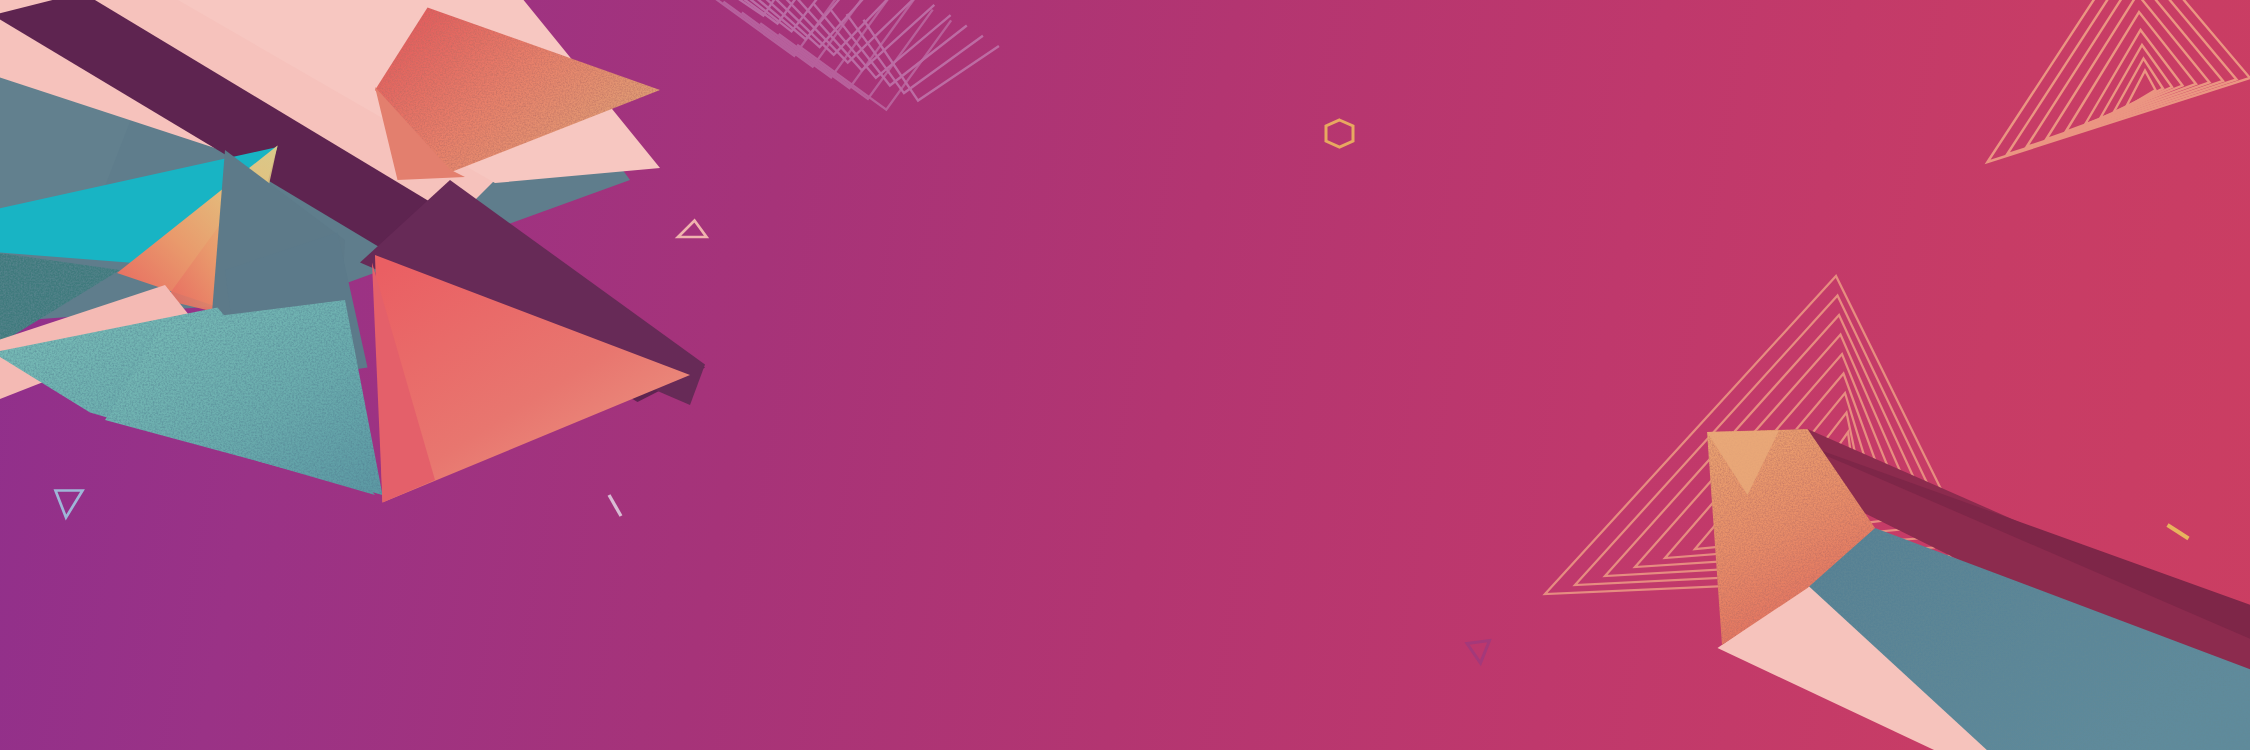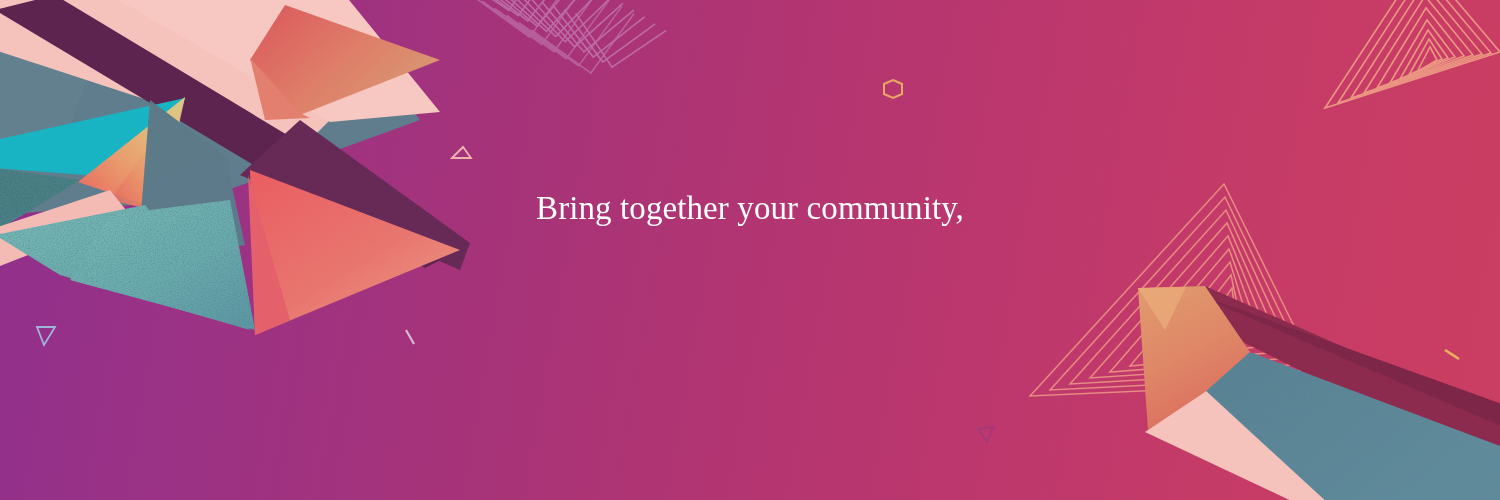--- a/index.html
+++ b/index.html
@@ -205,16 +205,15 @@
   <svg class="art-layer" viewBox="0 0 1500 500" preserveAspectRatio="none" xmlns="http://www.w3.org/2000/svg">
     <polygon points="893,80 902,84 902,94 893,98 884,94 884,84" fill="none" stroke="#e8a860" stroke-width="2"></polygon>
     <polygon points="452,158 463,147 471,158" fill="none" stroke="#f0b4ae" stroke-width="1.8"></polygon>
     <polygon points="37,327 55,327 44,345" fill="none" stroke="#9fb6d8" stroke-width="1.8"></polygon>
     <line x1="406" y1="330" x2="414" y2="344" stroke="#d9bcd4" stroke-width="2.2"></line>
     <polygon points="978,429 993,427 987,442" fill="none" stroke="#a4397a" stroke-width="2"></polygon>
     <line x1="1445" y1="350" x2="1459" y2="359" stroke="#e8b45e" stroke-width="2.6"></line>
   </svg>
 
   <div id="headline">
-    <span class="hl-line">Bring together your community,</span>
   </div>
 
 </div>
 
 </body></html>

